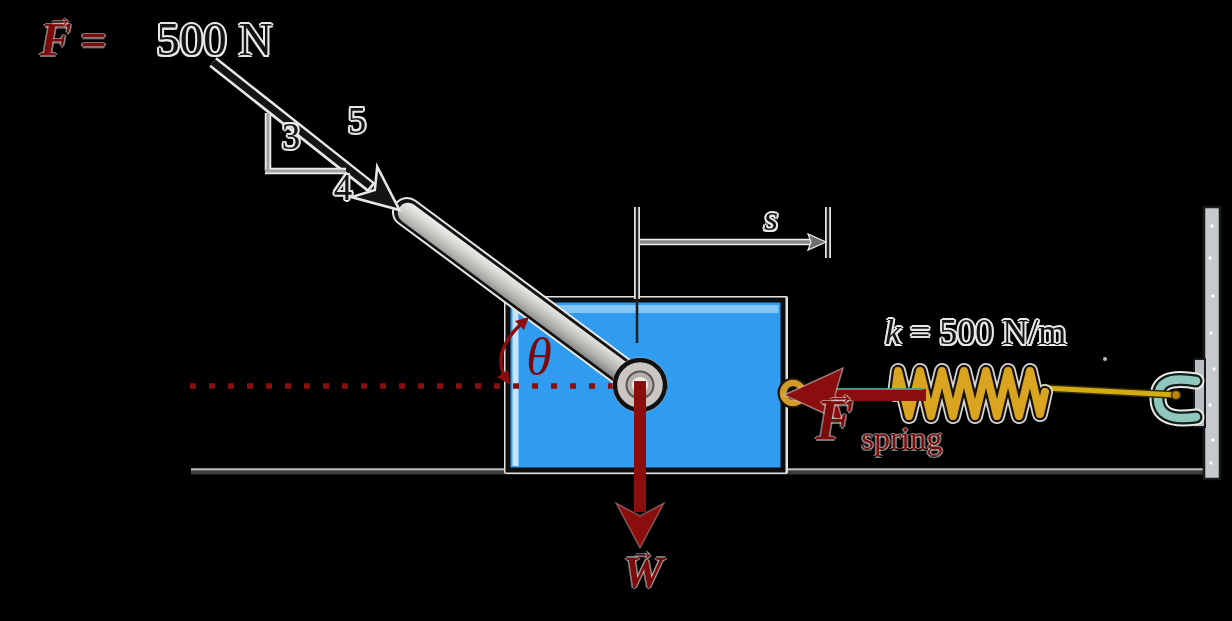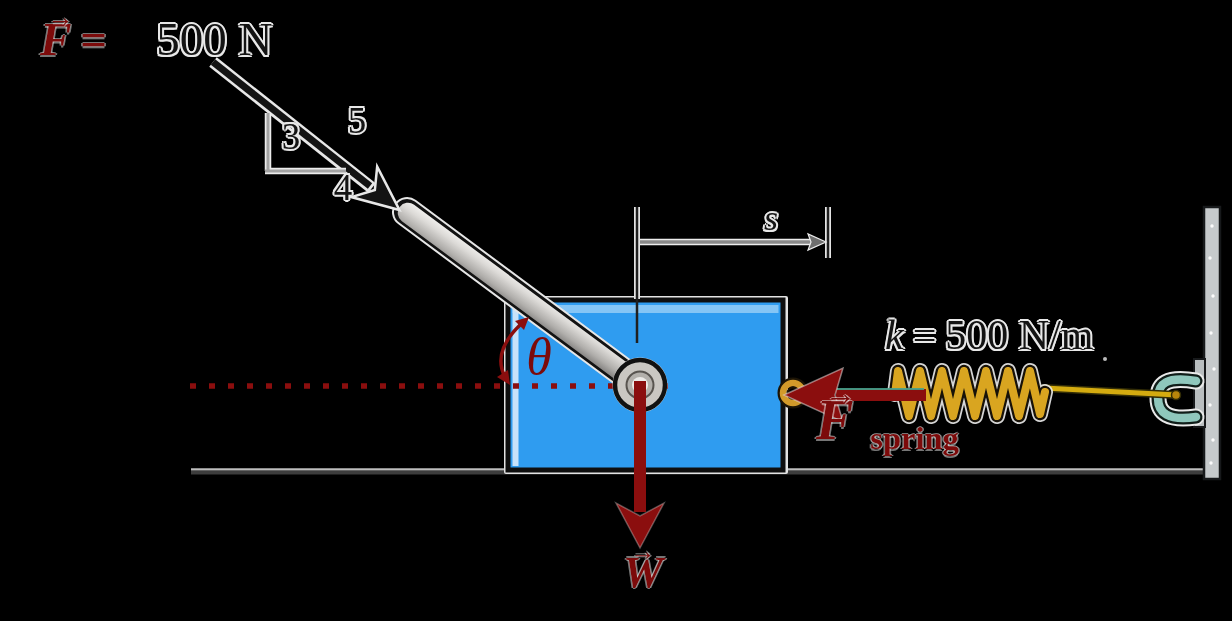--- a/index.html
+++ b/index.html
@@ -12,21 +12,21 @@
   .it{font-style:italic;}
   .bold{font-weight:bold;}
   .eq{margin:0 9px;}
   .halo-k{text-shadow:2px 0 #e8e8e8,-2px 0 #e8e8e8,0 2px #e8e8e8,0 -2px #e8e8e8,
           1.5px 1.5px #e8e8e8,-1.5px -1.5px #e8e8e8,1.5px -1.5px #e8e8e8,-1.5px 1.5px #e8e8e8;margin-left:40px;}
   .halo-m{text-shadow:1.5px 0 rgba(235,235,235,.5),-1.5px 0 rgba(235,235,235,.5),
           0 1.5px rgba(235,235,235,.5),0 -1.5px rgba(235,235,235,.5);}
   .vec{position:relative;display:inline-block;font-style:italic;font-weight:bold;}
   .vec .arrow{position:absolute;top:-0.42em;left:0.30em;font-size:0.55em;
               font-style:normal;font-weight:bold;}
-  .sub{font-size:0.58em;font-style:normal;font-weight:bold;position:relative;top:0.30em;margin-left:17px;}
+  .sub{font-size:0.58em;font-style:normal;font-weight:normal;position:relative;top:0.30em;margin-left:8px;}
 </style>
 </head>
 <body>
 
 <div class="stage">
 
 <svg width="1232" height="621" viewBox="0 0 1232 621">
   <defs>
     <linearGradient id="rodGrad" gradientUnits="userSpaceOnUse" x1="416" y1="201" x2="399" y2="225">
       <stop offset="0" stop-color="#fbfaf8"></stop>
@@ -151,21 +151,21 @@
 </div>
 
 <div class="label center halo-k" style="left:251px;top:136px;font-size:37px;">3</div>
 <div class="label center halo-k" style="left:303px;top:187px;font-size:37px;">4</div>
 <div class="label center halo-k" style="left:317px;top:120px;font-size:37px;">5</div>
 
 <div class="label center it halo-k" style="left:731px;top:218px;font-size:36px;">s</div>
 
 <div class="label center it maroon" style="left:539px;top:357px;font-size:52px;">θ</div>
 
-<div class="label halo-k" style="left:845px;top:314px;font-size:42px;text-align:center;">
+<div class="label halo-k" style="left:845px;top:314px;font-size:36px;text-align:center;">
   <span class="it">k</span><span class="eq">=</span><span>500 N/m</span>
 </div>
 
 <div class="label maroon halo-m" style="left:816px;top:392px;font-size:56px;">
   <span class="vec"><span class="arrow">→</span><span>F</span></span><span class="sub">spring</span>
 </div>
 
 <div class="label center maroon halo-m" style="left:643px;top:572px;font-size:45px;">
   <span class="vec"><span class="arrow">→</span><span>W</span></span>
 </div>

